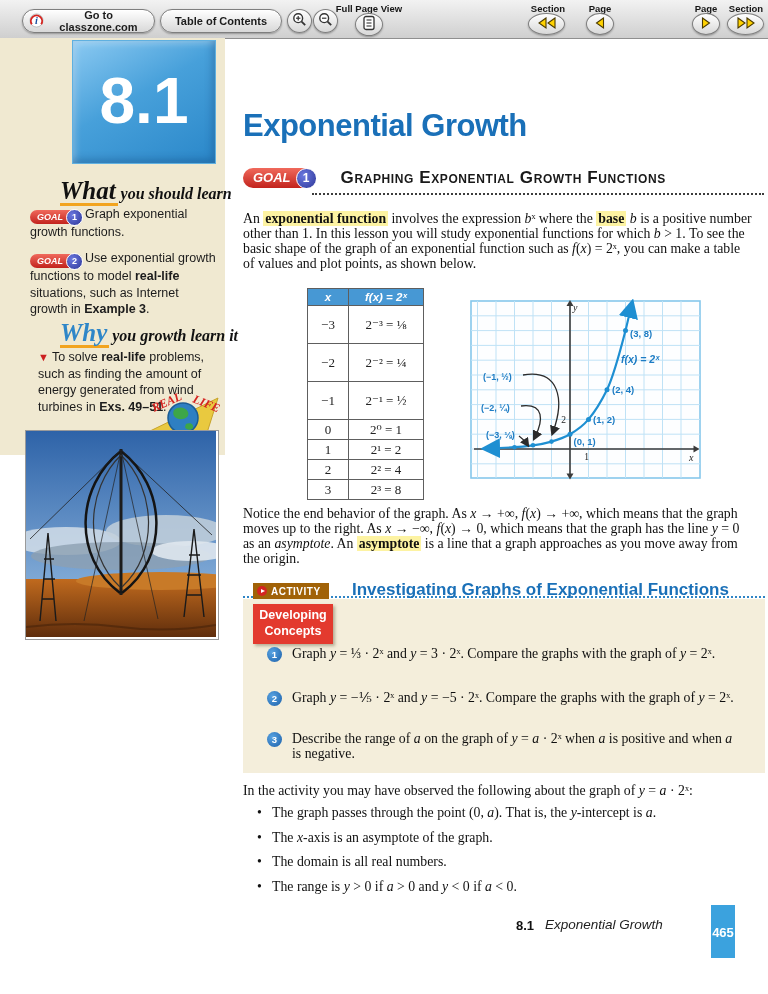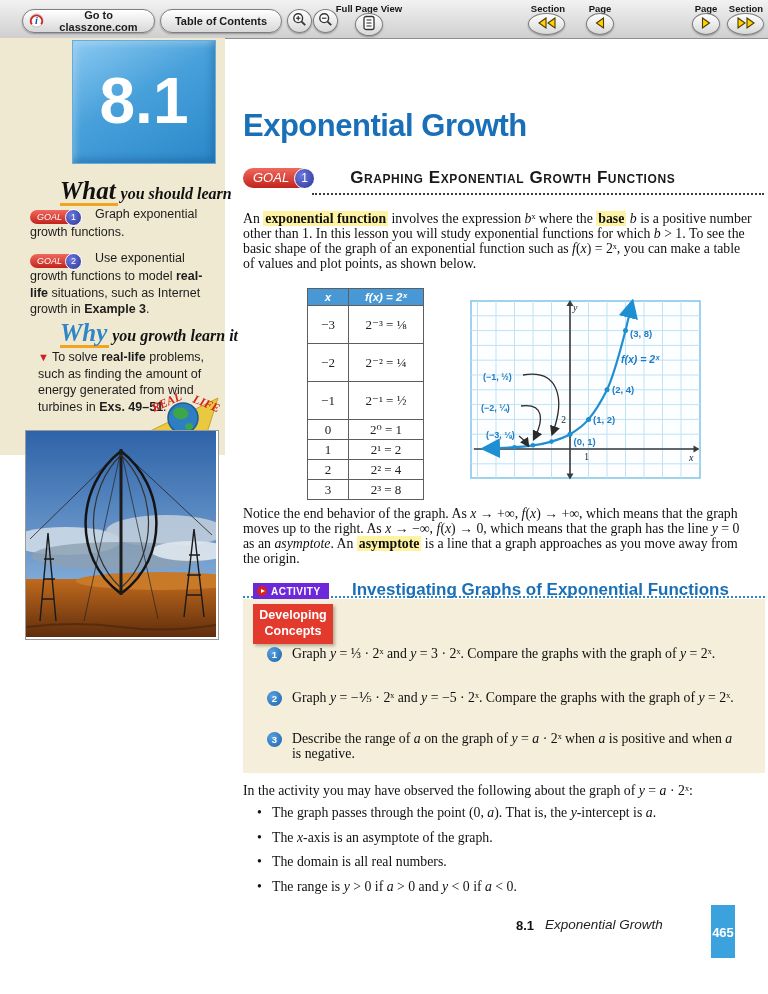--- a/index.html
+++ b/index.html
@@ -23,22 +23,22 @@
               background:linear-gradient(150deg,#8ccaf2 0%,#47a0da 45%,#2a87c9 100%);
               box-shadow:inset 0 0 0 1px #5fb0e0, inset -3px -4px 8px rgba(0,40,90,.3), inset 3px 3px 7px rgba(255,255,255,.35);
               color:#fff;font-weight:bold;font-size:64px;text-align:center;line-height:122px;}
   .script-h{position:absolute;font-family:"Liberation Serif","DejaVu Serif",serif;font-style:italic;font-weight:bold;color:#111;margin-left:24px;}
   .script-h .lead{font-size:25px;border-bottom:3px solid #f2a41f;padding-right:2px;display:inline-block;line-height:1;}
   .script-h .rest{font-size:16px;margin-left:3px;}
   .side-p{position:absolute;font-size:12.5px;line-height:1.32;color:#1c1c1c;}
   .side-p .b{font-weight:bold;}
   .goal-pill{display:inline-block;position:relative;height:14px;line-height:14px;
              background:linear-gradient(#f0695c,#c2231d);border-radius:9px;color:#fff;
-             font-size:9px;font-weight:normal;font-style:italic;padding:0 16px 0 7px;
-             vertical-align:-2px;margin-right:17px;}
+             font-size:9px;font-weight:bold;font-style:italic;padding:0 16px 0 7px;
+             vertical-align:-2px;margin-right:6px;}
   .goal-pill .num{position:absolute;right:-4px;top:-1px;width:15px;height:15px;border-radius:50%;
              background:radial-gradient(circle at 35% 35%,#6b79e0,#2c3596);border:1px solid #fff;
              color:#fff;font-style:normal;font-size:9px;line-height:14px;text-align:center;}
   .goal-pill.lg{height:20px;line-height:20px;font-size:13px;border-radius:12px;padding:0 22px 0 10px;vertical-align:-4px;}
   .goal-pill.lg .num{width:19px;height:19px;line-height:18px;font-size:12px;top:0;right:-4px;}
   .why-tri{color:#cc2020;font-size:11px;margin-right:3px;}
   
   .page-title{position:absolute;left:243px;top:108px;font-size:31px;font-weight:bold;color:#1a70b8;letter-spacing:-.5px;}
   .goal-header{position:absolute;left:243px;top:168px;display:flex;align-items:center;}
   .goal-header .hd{margin-left:22px;font-variant:small-caps;font-weight:bold;font-size:17px;
@@ -54,21 +54,21 @@
   .vtable td,.vtable th{border:1px solid #5e5e5e;text-align:center;padding:0 3px;}
   .vtable th{background:#4798d4;color:#fff;font-style:italic;font-weight:bold;
              font-family:"Liberation Sans",sans-serif;font-size:11.5px;height:16px;}
   .vtable .c1{width:34px;}
   .vtable .c2{width:68px;}
   .row-tall td{height:37px;}
   .row-short td{height:19px;}
   
   .activity-box{position:absolute;left:243px;top:599px;width:522px;height:174px;background:#f4eedb;}
   .dotted-blue{position:absolute;left:243px;top:596px;width:522px;border-top:2.5px dotted #2f85c5;}
-  .activity-badge{position:absolute;left:253px;top:583px;height:16px;background:#6d28d9;color:#fff;
+  .activity-badge{position:absolute;left:253px;top:583px;height:16px;background:#a16207;color:#fff;
                   display:flex;align-items:center;padding:0 8px 0 4px;font-size:10px;font-weight:bold;letter-spacing:.5px;}
   .play-ic{width:10px;height:10px;border-radius:50%;background:#d42420;margin-right:4px;position:relative;}
   .play-ic:after{content:"";position:absolute;left:4px;top:2.5px;border-left:4px solid #fff;
                  border-top:2.5px solid transparent;border-bottom:2.5px solid transparent;}
   .dev-box{position:absolute;left:253px;top:604px;width:80px;height:40px;background:#e33a2e;
            color:#fff;font-weight:bold;font-size:12.5px;text-align:center;line-height:1.25;
            padding-top:4px;box-sizing:border-box;box-shadow:2px 2px 3px rgba(120,110,80,.5);}
   .activity-title{position:absolute;left:352px;top:580px;font-size:17px;font-weight:bold;color:#1a70b8;}
   .num-circle{position:absolute;width:15px;height:15px;border-radius:50%;
               background:radial-gradient(circle at 35% 35%,#58a3e2,#1b5fa8);

